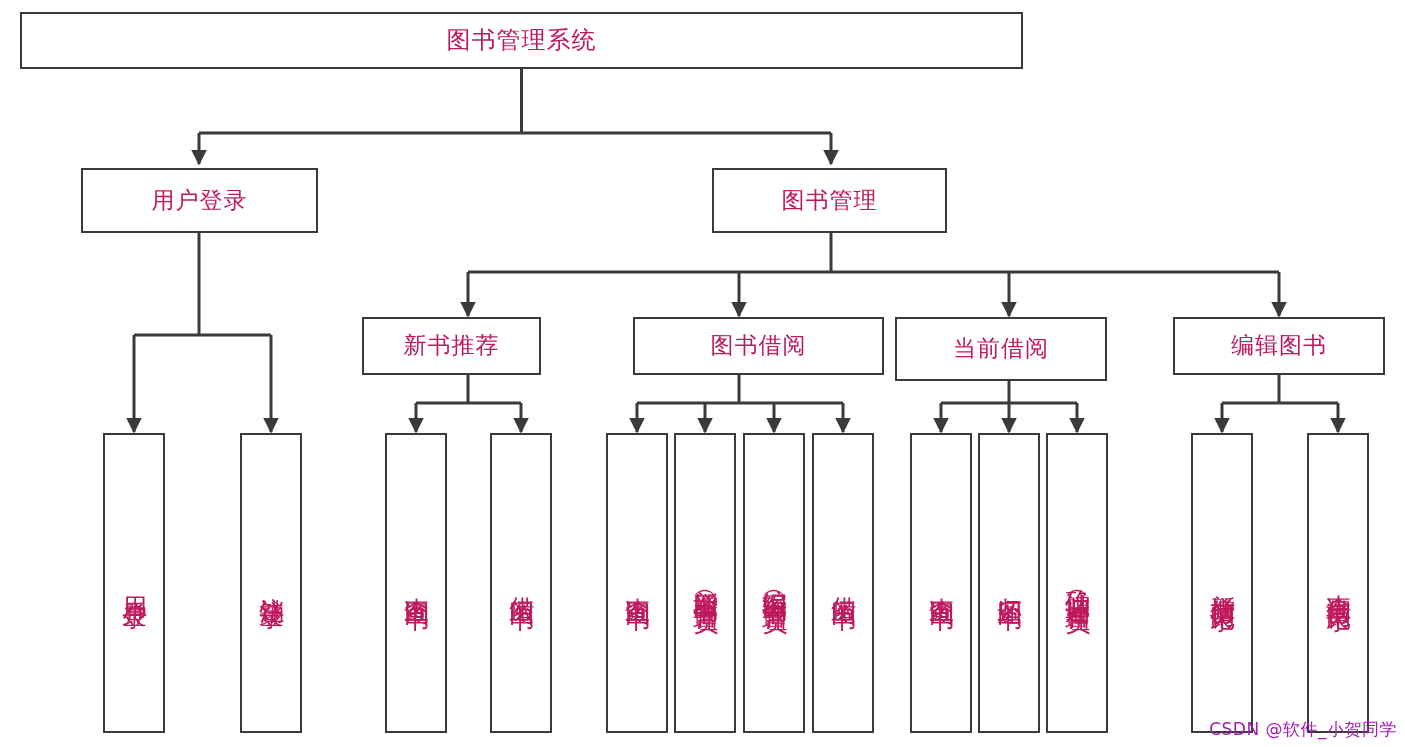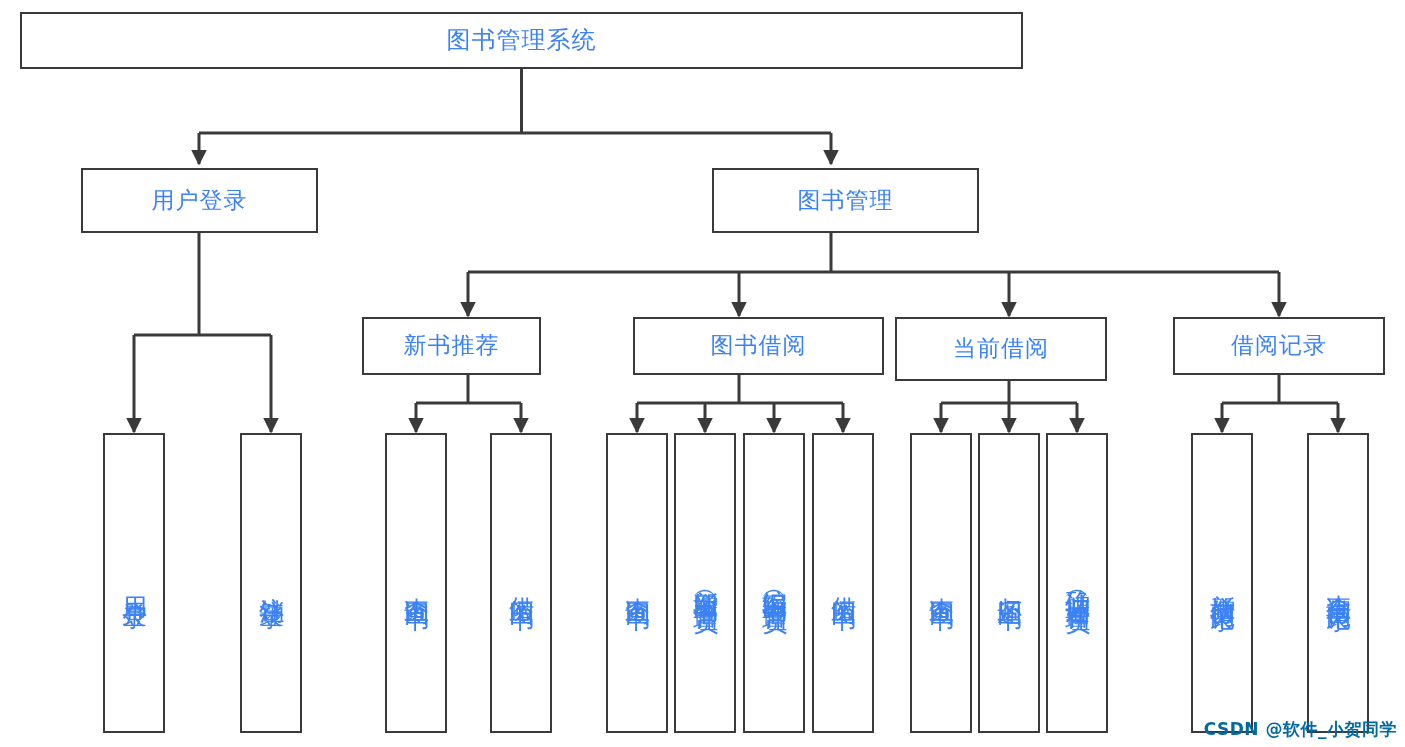--- a/index.html
+++ b/index.html
@@ -27,21 +27,21 @@
     pointer-events: none;
   }
   .node {
     position: absolute;
     box-sizing: border-box;
     border: 2.5px solid #3a3a3a;
     background: #ffffff;
     display: flex;
     align-items: center;
     justify-content: center;
-    color: #3b82f6;
+    color: #be185d;
   }
   .node .label {
     display: block;
     text-align: center;
     line-height: 1.18;
     letter-spacing: 1px;
     white-space: pre;
   }
   
   .node.h .label {
@@ -63,25 +63,24 @@
     font-size: 25px;
     line-height: 1.06;
     letter-spacing: 3px;
     white-space: nowrap;
   }
   .watermark {
     position: absolute;
     right: 8px;
     bottom: 6px;
     font-size: 17px;
-    color: #0369a1;
+    color: #a21caf;
     letter-spacing: 0.5px;
     white-space: nowrap;
     font-family: "DejaVu Sans", "Liberation Sans", sans-serif;
-    font-weight: bold;
   }
 </style>
 </head>
 <body>
 
 <div id="canvas">
 
   <svg class="wires" viewBox="0 0 1405 747" xmlns="http://www.w3.org/2000/svg">
     <defs>
       <marker id="arrow" viewBox="0 0 10 10" refX="9" refY="5" markerWidth="5.2" markerHeight="5.2" orient="auto-start-reverse">
@@ -133,35 +132,35 @@
     </g>
   </svg>
 
   <div class="node h root" style="left:20px; top:12px; width:1003px; height:57px;">
     <span class="label">图书管理系统</span>
   </div>
 
   <div class="node h" style="left:81px; top:168px; width:237px; height:65px;">
     <span class="label">用户登录</span>
   </div>
-  <div class="node h" style="left:712px; top:168px; width:267px; height:65px;">
+  <div class="node h" style="left:712px; top:168px; width:235px; height:65px;">
     <span class="label">图书管理</span>
   </div>
 
   <div class="node h" style="left:362px; top:317px; width:179px; height:58px;">
     <span class="label">新书推荐</span>
   </div>
   <div class="node h" style="left:633px; top:317px; width:251px; height:58px;">
     <span class="label">图书借阅</span>
   </div>
   <div class="node h" style="left:895px; top:317px; width:212px; height:64px;">
     <span class="label">当前借阅</span>
   </div>
   <div class="node h" style="left:1173px; top:317px; width:212px; height:58px;">
-    <span class="label">借阅记录</span>
+    <span class="label">编辑图书</span>
   </div>
 
   <div class="node v" style="left:103px; top:433px; width:62px; height:300px;">
     <span class="label">用户登录</span>
   </div>
   <div class="node v" style="left:240px; top:433px; width:62px; height:300px;">
     <span class="label">注销登录</span>
   </div>
 
   <div class="node v" style="left:385px; top:433px; width:62px; height:300px;">

